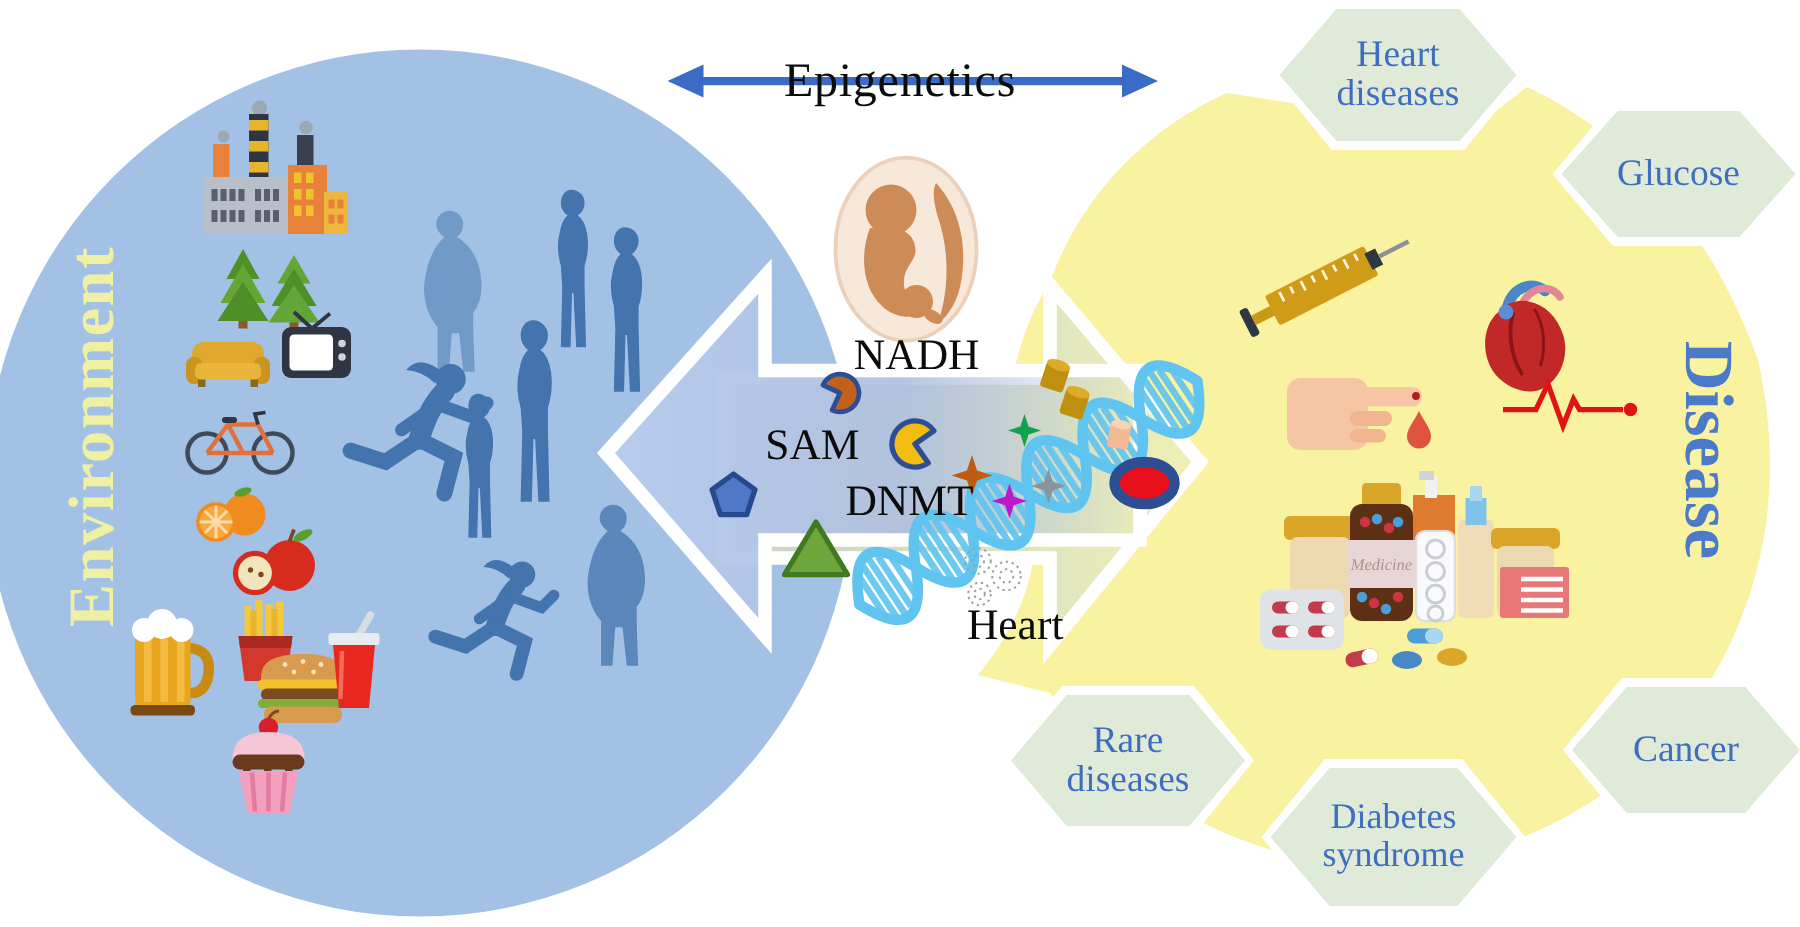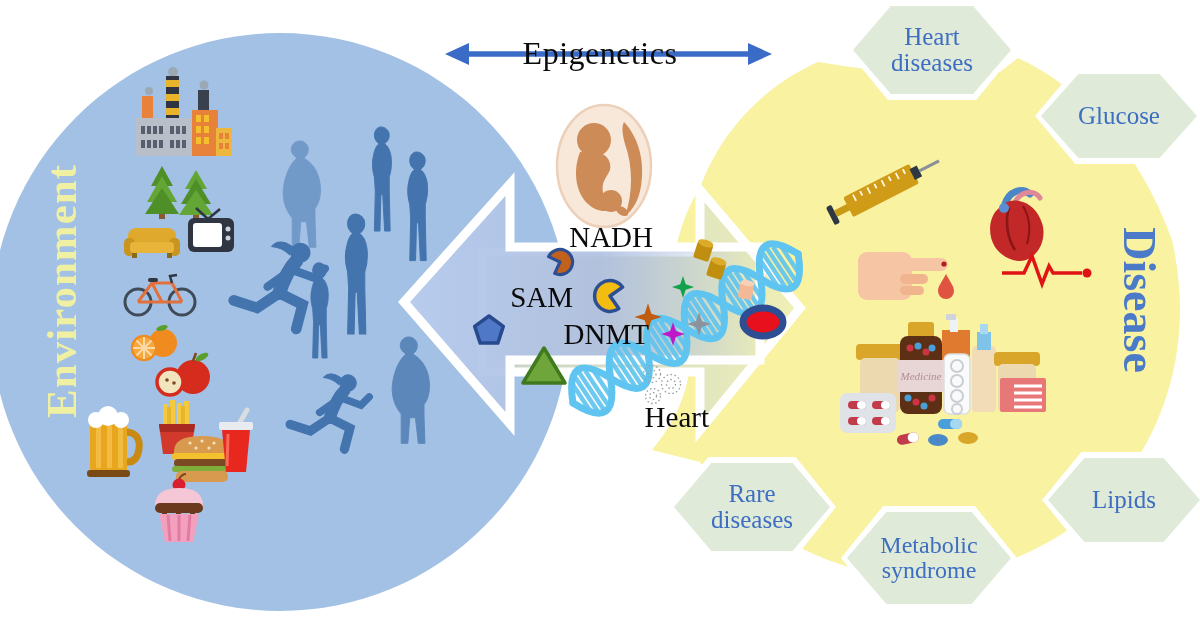--- a/index.html
+++ b/index.html
@@ -439,26 +439,26 @@
 diseases</span>
       </div>
   </div>
   <div class="hexo" style="left:1035px;top:68px;width:168px;height:96px;">
     <div class="hexi">
         <span class="hexlabel">Glucose</span>
       </div>
   </div>
   <div class="hexo" style="left:1042px;top:452px;width:164px;height:96px;">
     <div class="hexi">
-        <span class="hexlabel">Lipids</span>
+        <span class="hexlabel">Cancer</span>
       </div>
   </div>
   <div class="hexo" style="left:841px;top:506px;width:176px;height:104px;">
     <div class="hexi">
-        <span class="hexlabel" style="font-size:24px;">Metabolic
+        <span class="hexlabel" style="font-size:24px;">Diabetes
 syndrome</span>
       </div>
   </div>
   <div class="hexo" style="left:668px;top:457px;width:168px;height:100px;">
     <div class="hexi">
         <span class="hexlabel">Rare
 diseases</span>
       </div>
   </div>
 

